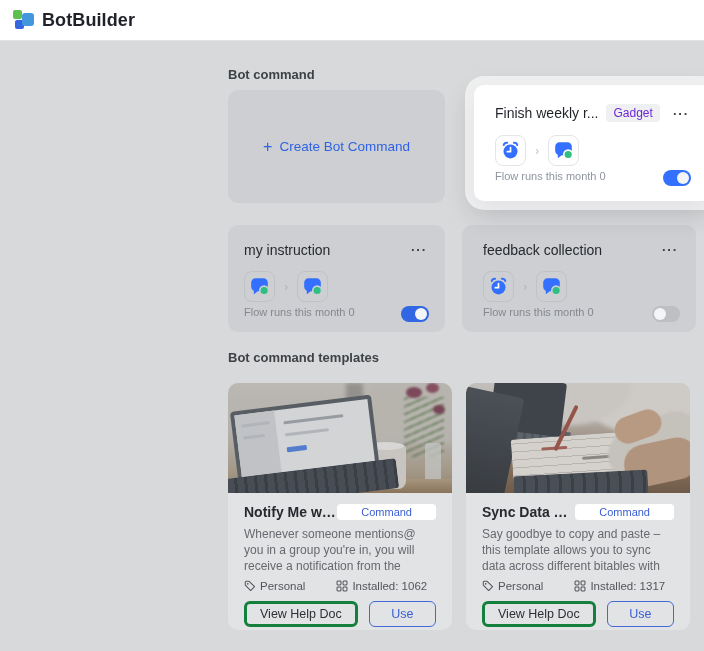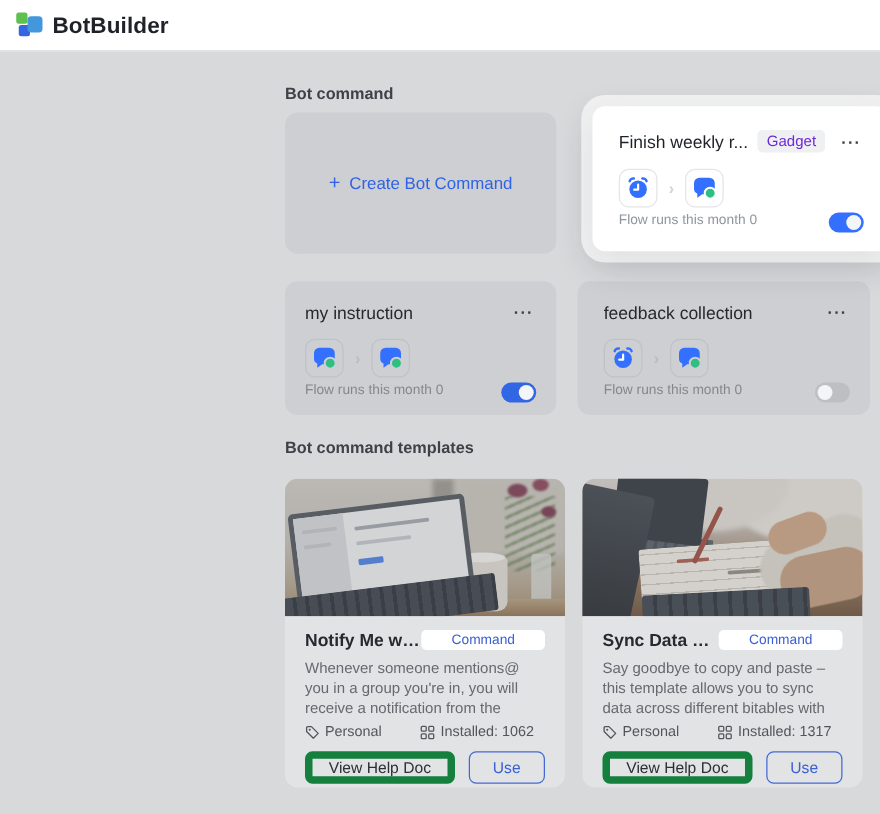--- a/index.html
+++ b/index.html
@@ -82,21 +82,21 @@
              text-overflow:ellipsis;max-width:138px;}
   .badge-cmd{margin-left:auto;background:#ffffff;color:#3b5ed1;font-size:11px;font-weight:500;
              border-radius:4px;padding:2px 24px;flex:0 0 auto;}
   .tpl-desc{margin-top:6px;font-size:12px;line-height:16.2px;color:#66696f;height:49px;overflow:hidden;}
   .meta-row{display:flex;align-items:center;gap:31px;margin-top:5px;color:#52555a;font-size:11.5px;}
   .meta-item{display:flex;align-items:center;gap:4px;}
   .meta-item svg{display:block;}
   .btn-row{display:flex;gap:11px;margin-top:9px;}
   .btn{height:26px;box-sizing:border-box;border-radius:6px;display:flex;align-items:center;
        justify-content:center;font-size:12.5px;cursor:pointer;background:transparent;}
-  .btn-help{flex:0 0 auto;padding:0 13px;border:6px solid #15803d;color:#2c2f33;}
+  .btn-help{flex:0 0 auto;padding:0 13px;border:3px solid #15803d;color:#2c2f33;}
   .btn-use{flex:1;border:1px solid #4568d4;color:#3a60d6;}
 
   
   .ph{position:absolute;}
   .pa-base{inset:0;background:linear-gradient(180deg,#cdc8c1 0%,#c2bdb6 45%,#b0a28c 78%,#9a8266 100%);}
   .pa-pole{left:118px;top:0;width:17px;height:72px;background:#9a968f;filter:blur(2px);}
   .pa-window{left:140px;top:0;width:84px;height:60px;background:#c7c2ba;filter:blur(3px);}
   .pa-fl1{left:178px;top:4px;width:16px;height:11px;border-radius:50%;background:#7e3d52;filter:blur(1px);}
   .pa-fl2{left:198px;top:0px;width:13px;height:10px;border-radius:50%;background:#8a4458;filter:blur(1px);}
   .pa-fl3{left:205px;top:22px;width:12px;height:9px;border-radius:50%;background:#76384c;filter:blur(1px);}

